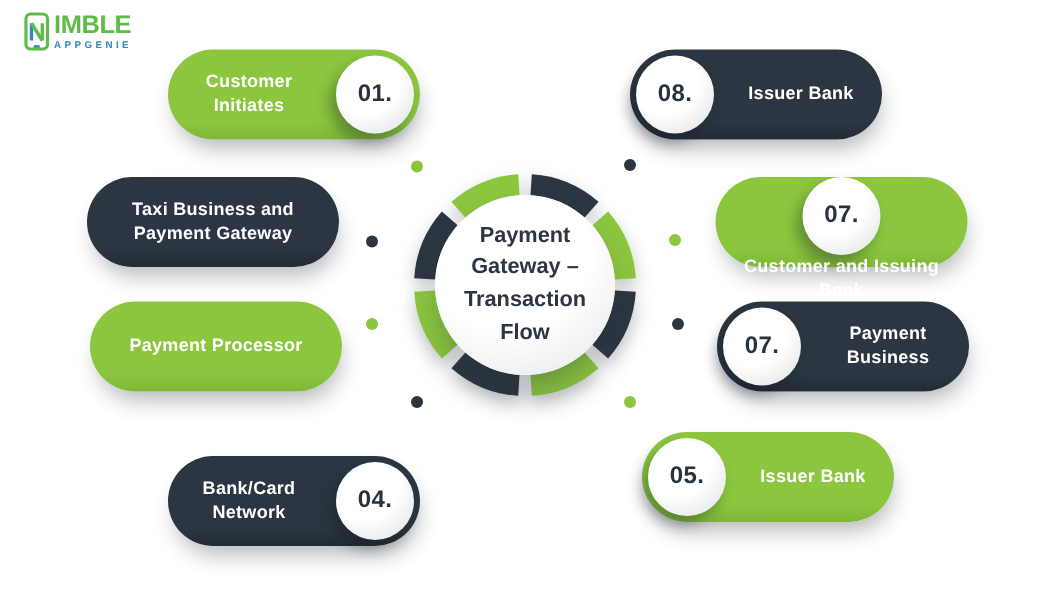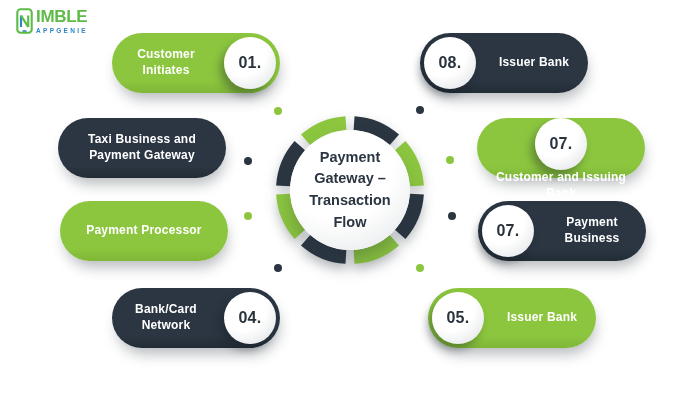--- a/index.html
+++ b/index.html
@@ -18,21 +18,21 @@
   .pill.green{background:linear-gradient(180deg,var(--green) 0%,var(--green) 80%,#7fb637 100%);}
   .pill.dark{background:linear-gradient(180deg,var(--dark) 0%,var(--dark) 80%,#222c35 100%);}
   .pill-label{flex:1;color:#ffffff;font-weight:bold;font-size:12px;line-height:1.3;
               text-align:center;padding:0 5px;letter-spacing:.2px;}
   .num-circle{flex:0 0 auto;width:52px;height:52px;border-radius:50%;margin:0 4px;
               background:radial-gradient(circle at 36% 30%,#ffffff 48%,#f1f2f3 68%,#d9dde0 100%);
               box-shadow:-4px 6px 9px rgba(18,26,34,.35);
               display:flex;align-items:center;justify-content:center;}
   .num-circle span{font-weight:bold;font-size:16px;color:var(--number-text);letter-spacing:.3px;}
   .p1{left:112px;top:33px;}  .p2{left:58px;top:118px;}
-  .p3{left:60px;top:201px;}  .p4{left:112px;top:288px;}
+  .p3{left:60px;top:201px;}  .p4{left:112px;top:304px;}
   .p8{left:420px;top:33px;justify-content:space-between;}  .p7{left:477px;top:118px;flex-direction:column;}
   .p6{left:478px;top:201px;} .p5{left:428px;top:288px;}
 
   
   .ring{position:absolute;left:270px;top:110px;width:160px;height:160px;
         filter:drop-shadow(0 5px 6px rgba(35,45,55,.28));}
   .ring path{fill:none;stroke-width:14;}
   .center-circle{position:absolute;left:290px;top:130px;width:120px;height:120px;border-radius:50%;
         background:radial-gradient(circle at 40% 30%,#ffffff 50%,#f2f3f4 72%,#e0e3e6 100%);
         box-shadow:0 14px 22px -4px rgba(35,45,55,.35);

